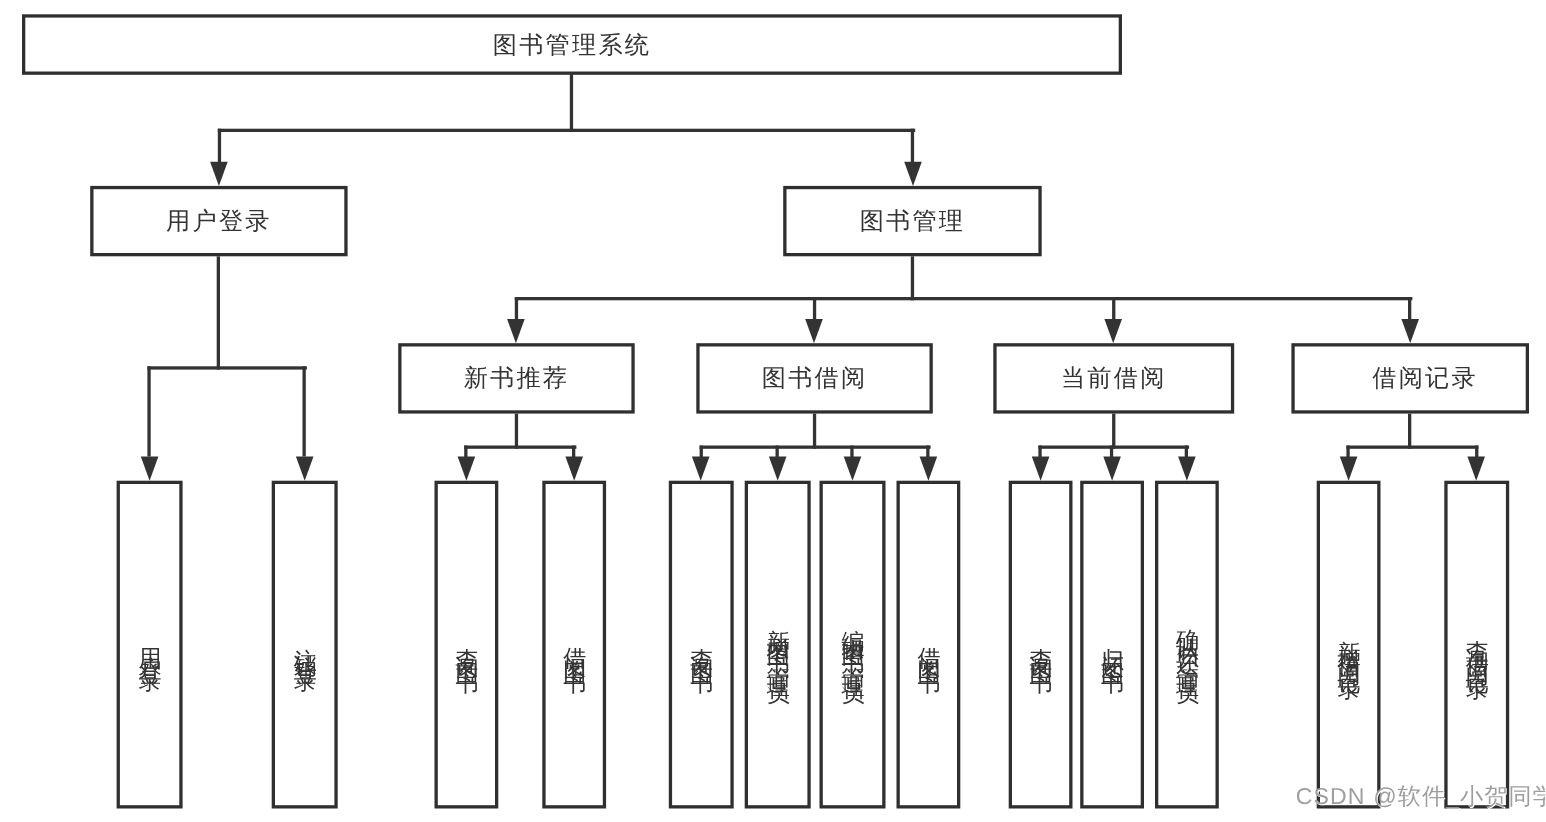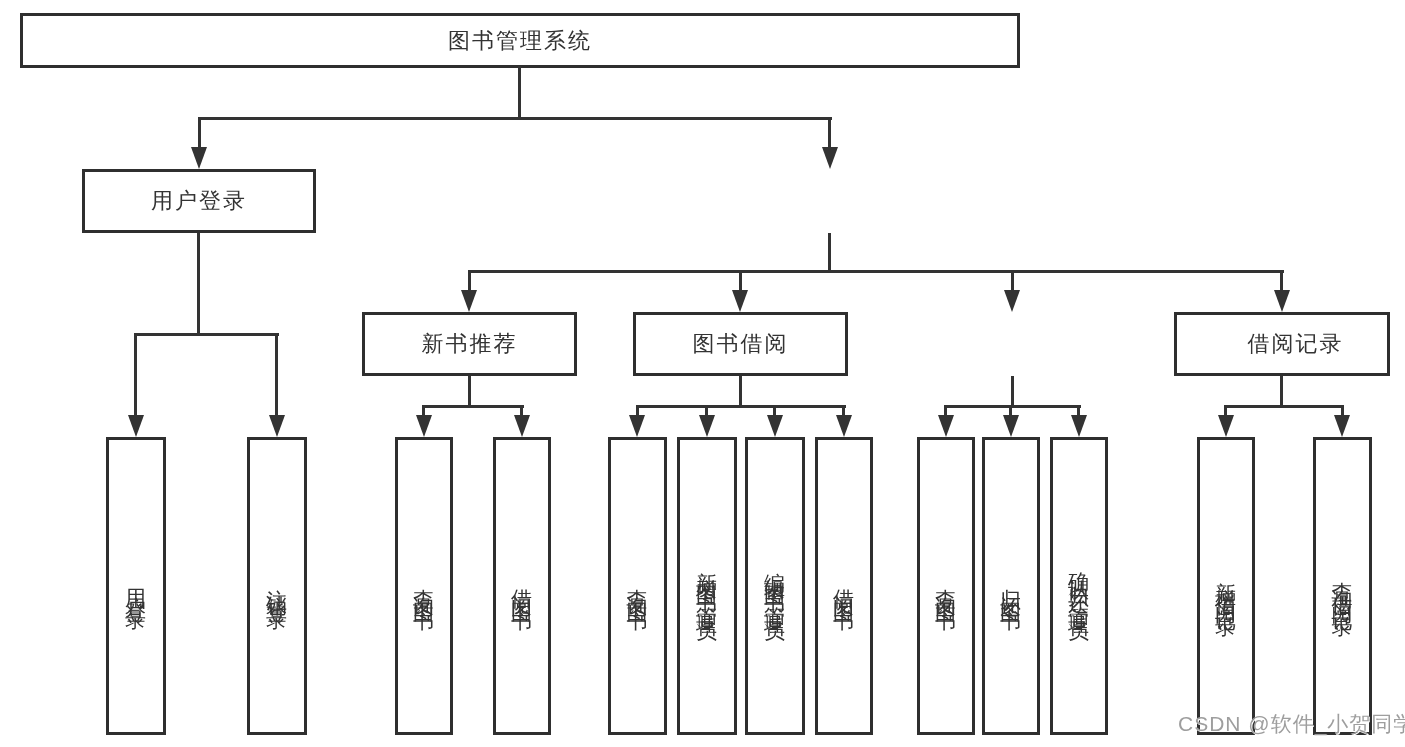--- a/index.html
+++ b/index.html
@@ -61,20 +61,23 @@
   <div class="vline" style="left:518px;top:66px;height:53px;"></div>
   <div class="hline" style="left:198px;top:117px;width:634px;"></div>
   <div class="vline" style="left:198px;top:117px;height:32px;"></div>
   <div class="arrowhead" style="left:191px;top:147px;"></div>
   <div class="vline" style="left:828px;top:117px;height:32px;"></div>
   <div class="arrowhead" style="left:822px;top:147px;"></div>
 
   <div class="node" style="left:82px;top:169px;width:234px;height:64px;">
     <span>用户登录</span>
   </div>
+  <div class="node" style="left:712px;top:169px;width:235px;height:64px;">
+    <span>图书管理</span>
+  </div>
 
   <div class="vline" style="left:197px;top:233px;height:103px;"></div>
   <div class="hline" style="left:134px;top:333px;width:145px;"></div>
   <div class="vline" style="left:134px;top:333px;height:82px;"></div>
   <div class="arrowhead" style="left:128px;top:415px;"></div>
   <div class="vline" style="left:275px;top:333px;height:82px;"></div>
   <div class="arrowhead" style="left:269px;top:415px;"></div>
 
   <div class="vline" style="left:828px;top:233px;height:40px;"></div>
   <div class="hline" style="left:468px;top:270px;width:816px;"></div>
@@ -85,20 +88,23 @@
   <div class="vline" style="left:1011px;top:270px;height:22px;"></div>
   <div class="arrowhead" style="left:1004px;top:290px;"></div>
   <div class="vline" style="left:1280px;top:270px;height:22px;"></div>
   <div class="arrowhead" style="left:1274px;top:290px;"></div>
 
   <div class="node" style="left:633px;top:312px;width:215px;height:64px;">
     <span>图书借阅</span>
   </div>
   <div class="node" style="left:362px;top:312px;width:215px;height:64px;">
     <span>新书推荐</span>
+  </div>
+  <div class="node" style="left:903px;top:312px;width:219px;height:64px;">
+    <span>当前借阅</span>
   </div>
   <div class="node" style="left:1174px;top:312px;width:216px;height:64px;padding-left:27px;">
     <span>借阅记录</span>
   </div>
 
   <div class="vline" style="left:468px;top:376px;height:32px;"></div>
   <div class="hline" style="left:422px;top:405px;width:102px;"></div>
   <div class="vline" style="left:422px;top:405px;height:12px;"></div>
   <div class="arrowhead" style="left:416px;top:415px;"></div>
   <div class="vline" style="left:520px;top:405px;height:12px;"></div>

